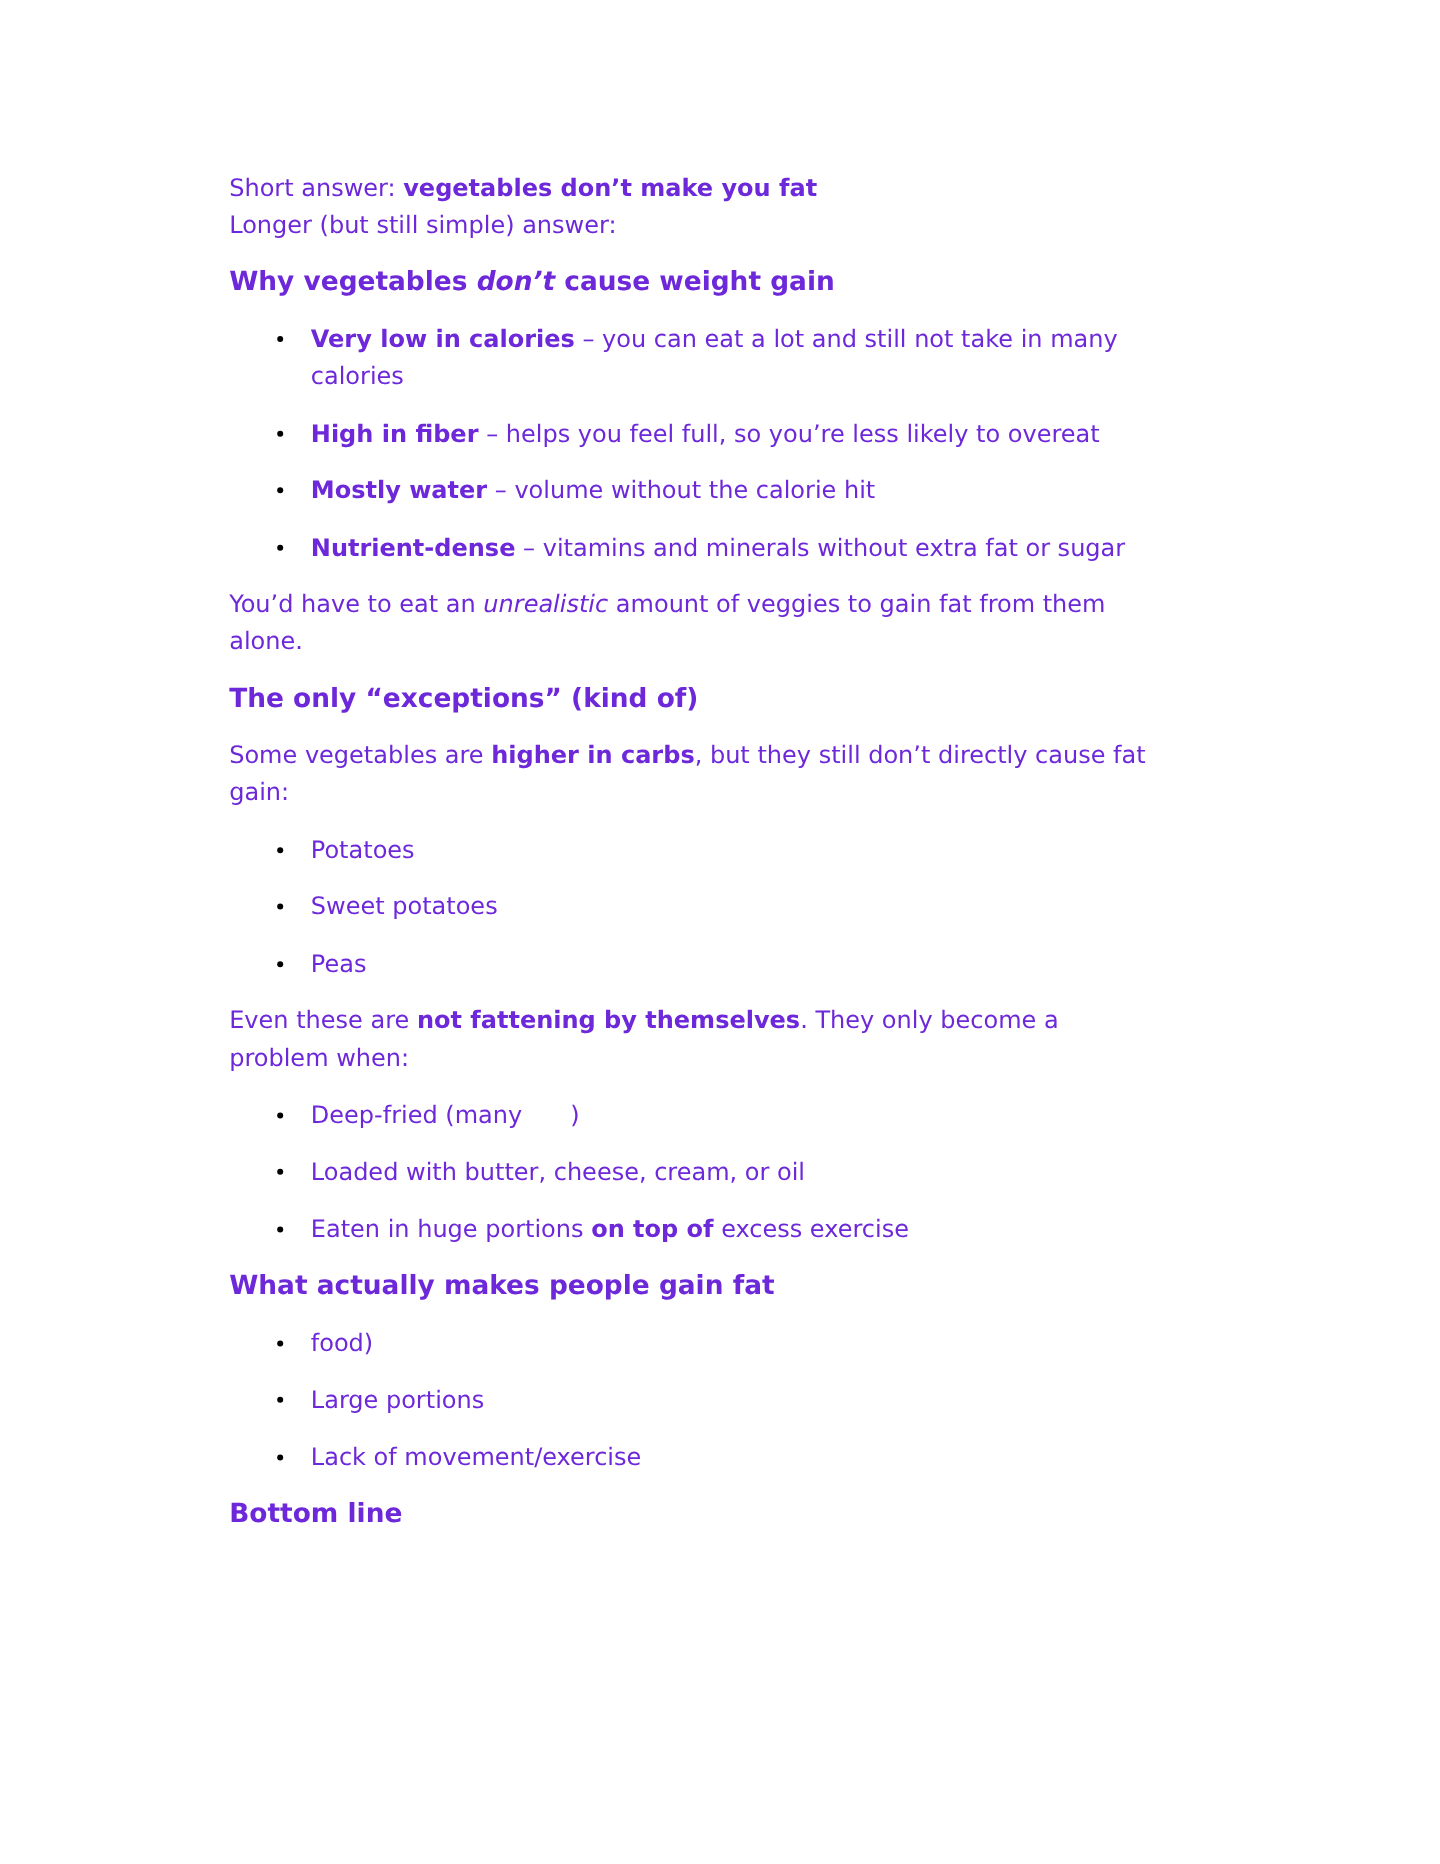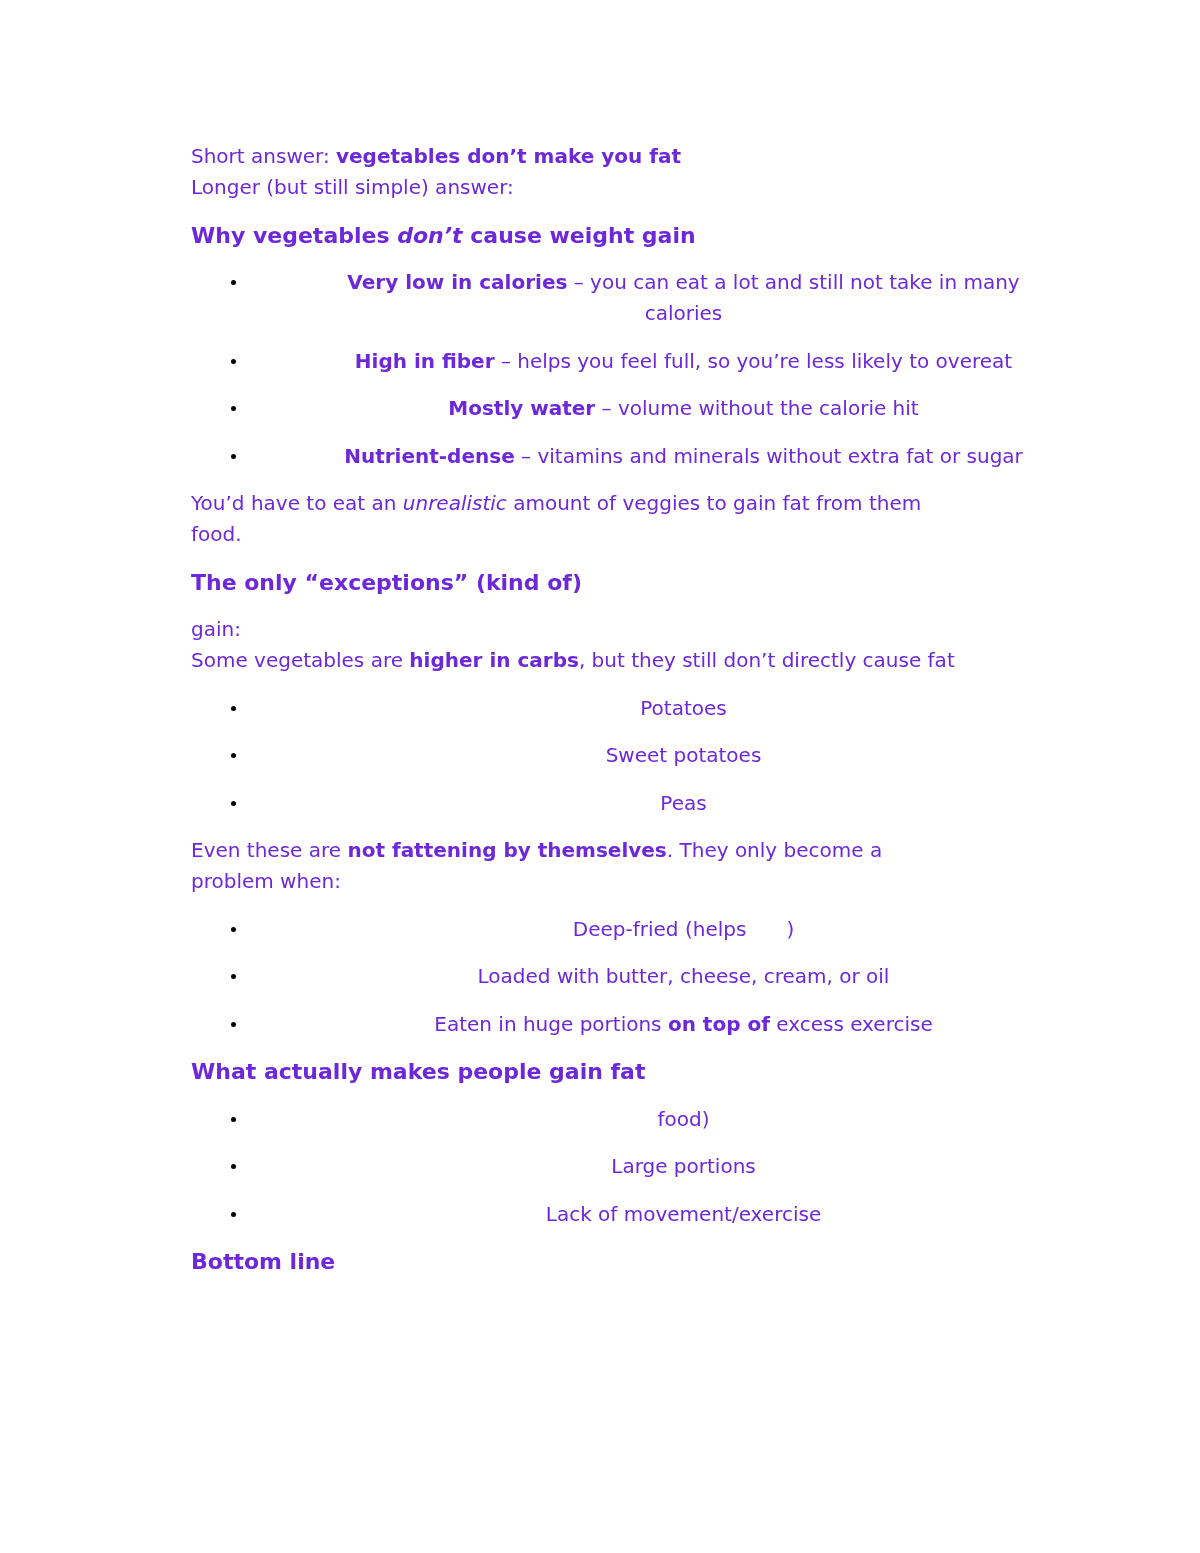--- a/index.html
+++ b/index.html
@@ -11,21 +11,21 @@
     font-family:"DejaVu Sans","Liberation Sans",sans-serif;
     color:#6d28d9;
     margin-left:48px;
   }
   .content{padding:141px 140px 0 143px;}
   .block{margin:0 0 16.5px 0;}
   .line{font-size:20px;line-height:31px;white-space:nowrap;}
   .h .line{font-size:22px;font-weight:700;}
   .b{font-weight:700;}
   .i{font-style:italic;text-align:right;}
-  .li{position:relative;padding-left:68px;text-align:center;}
+  .li{position:relative;padding-left:68px;}
   .li::before{
     content:"";
     position:absolute;left:40px;top:13px;
     width:5px;height:5px;border-radius:50%;
     background:#000;
   }
   .gap{display:inline-block;width:40px;}
 </style>
 </head>
 <body>
@@ -53,30 +53,30 @@
       <div class="block li">
         <div class="line"><span class="b">Mostly water</span><span> – volume without the calorie hit</span></div>
       </div>
       <div class="block li">
         <div class="line"><span class="b">Nutrient-dense</span><span> – vitamins and minerals without extra fat or sugar</span></div>
       </div>
     </div>
 
     <div class="block">
       <div class="line"><span>You’d have to eat an </span><span class="i">unrealistic</span><span> amount of veggies to gain fat from them</span></div>
-      <div class="line">food.</div>
+      <div class="line">alone.</div>
     </div>
 
     <div class="block h">
       <div class="line">The only “exceptions” (kind of)</div>
     </div>
 
     <div class="block">
+      <div class="line"><span>Some vegetables are </span><span class="b">higher in carbs</span><span>, but they still don’t directly cause fat</span></div>
       <div class="line">gain:</div>
-      <div class="line"><span>Some vegetables are </span><span class="b">higher in carbs</span><span>, but they still don’t directly cause fat</span></div>
     </div>
 
     <div>
       <div class="block li">
         <div class="line">Potatoes</div>
       </div>
       <div class="block li">
         <div class="line">Sweet potatoes</div>
       </div>
       <div class="block li">
@@ -84,21 +84,21 @@
       </div>
     </div>
 
     <div class="block">
       <div class="line"><span>Even these are </span><span class="b">not fattening by themselves</span><span>. They only become a</span></div>
       <div class="line">problem when:</div>
     </div>
 
     <div>
       <div class="block li">
-        <div class="line"><span>Deep-fried (helps</span><span class="gap"></span><span>)</span></div>
+        <div class="line"><span>Deep-fried (many</span><span class="gap"></span><span>)</span></div>
       </div>
       <div class="block li">
         <div class="line">Loaded with butter, cheese, cream, or oil</div>
       </div>
       <div class="block li">
         <div class="line"><span>Eaten in huge portions </span><span class="b">on top of</span><span> excess exercise</span></div>
       </div>
     </div>
 
     <div class="block h">

